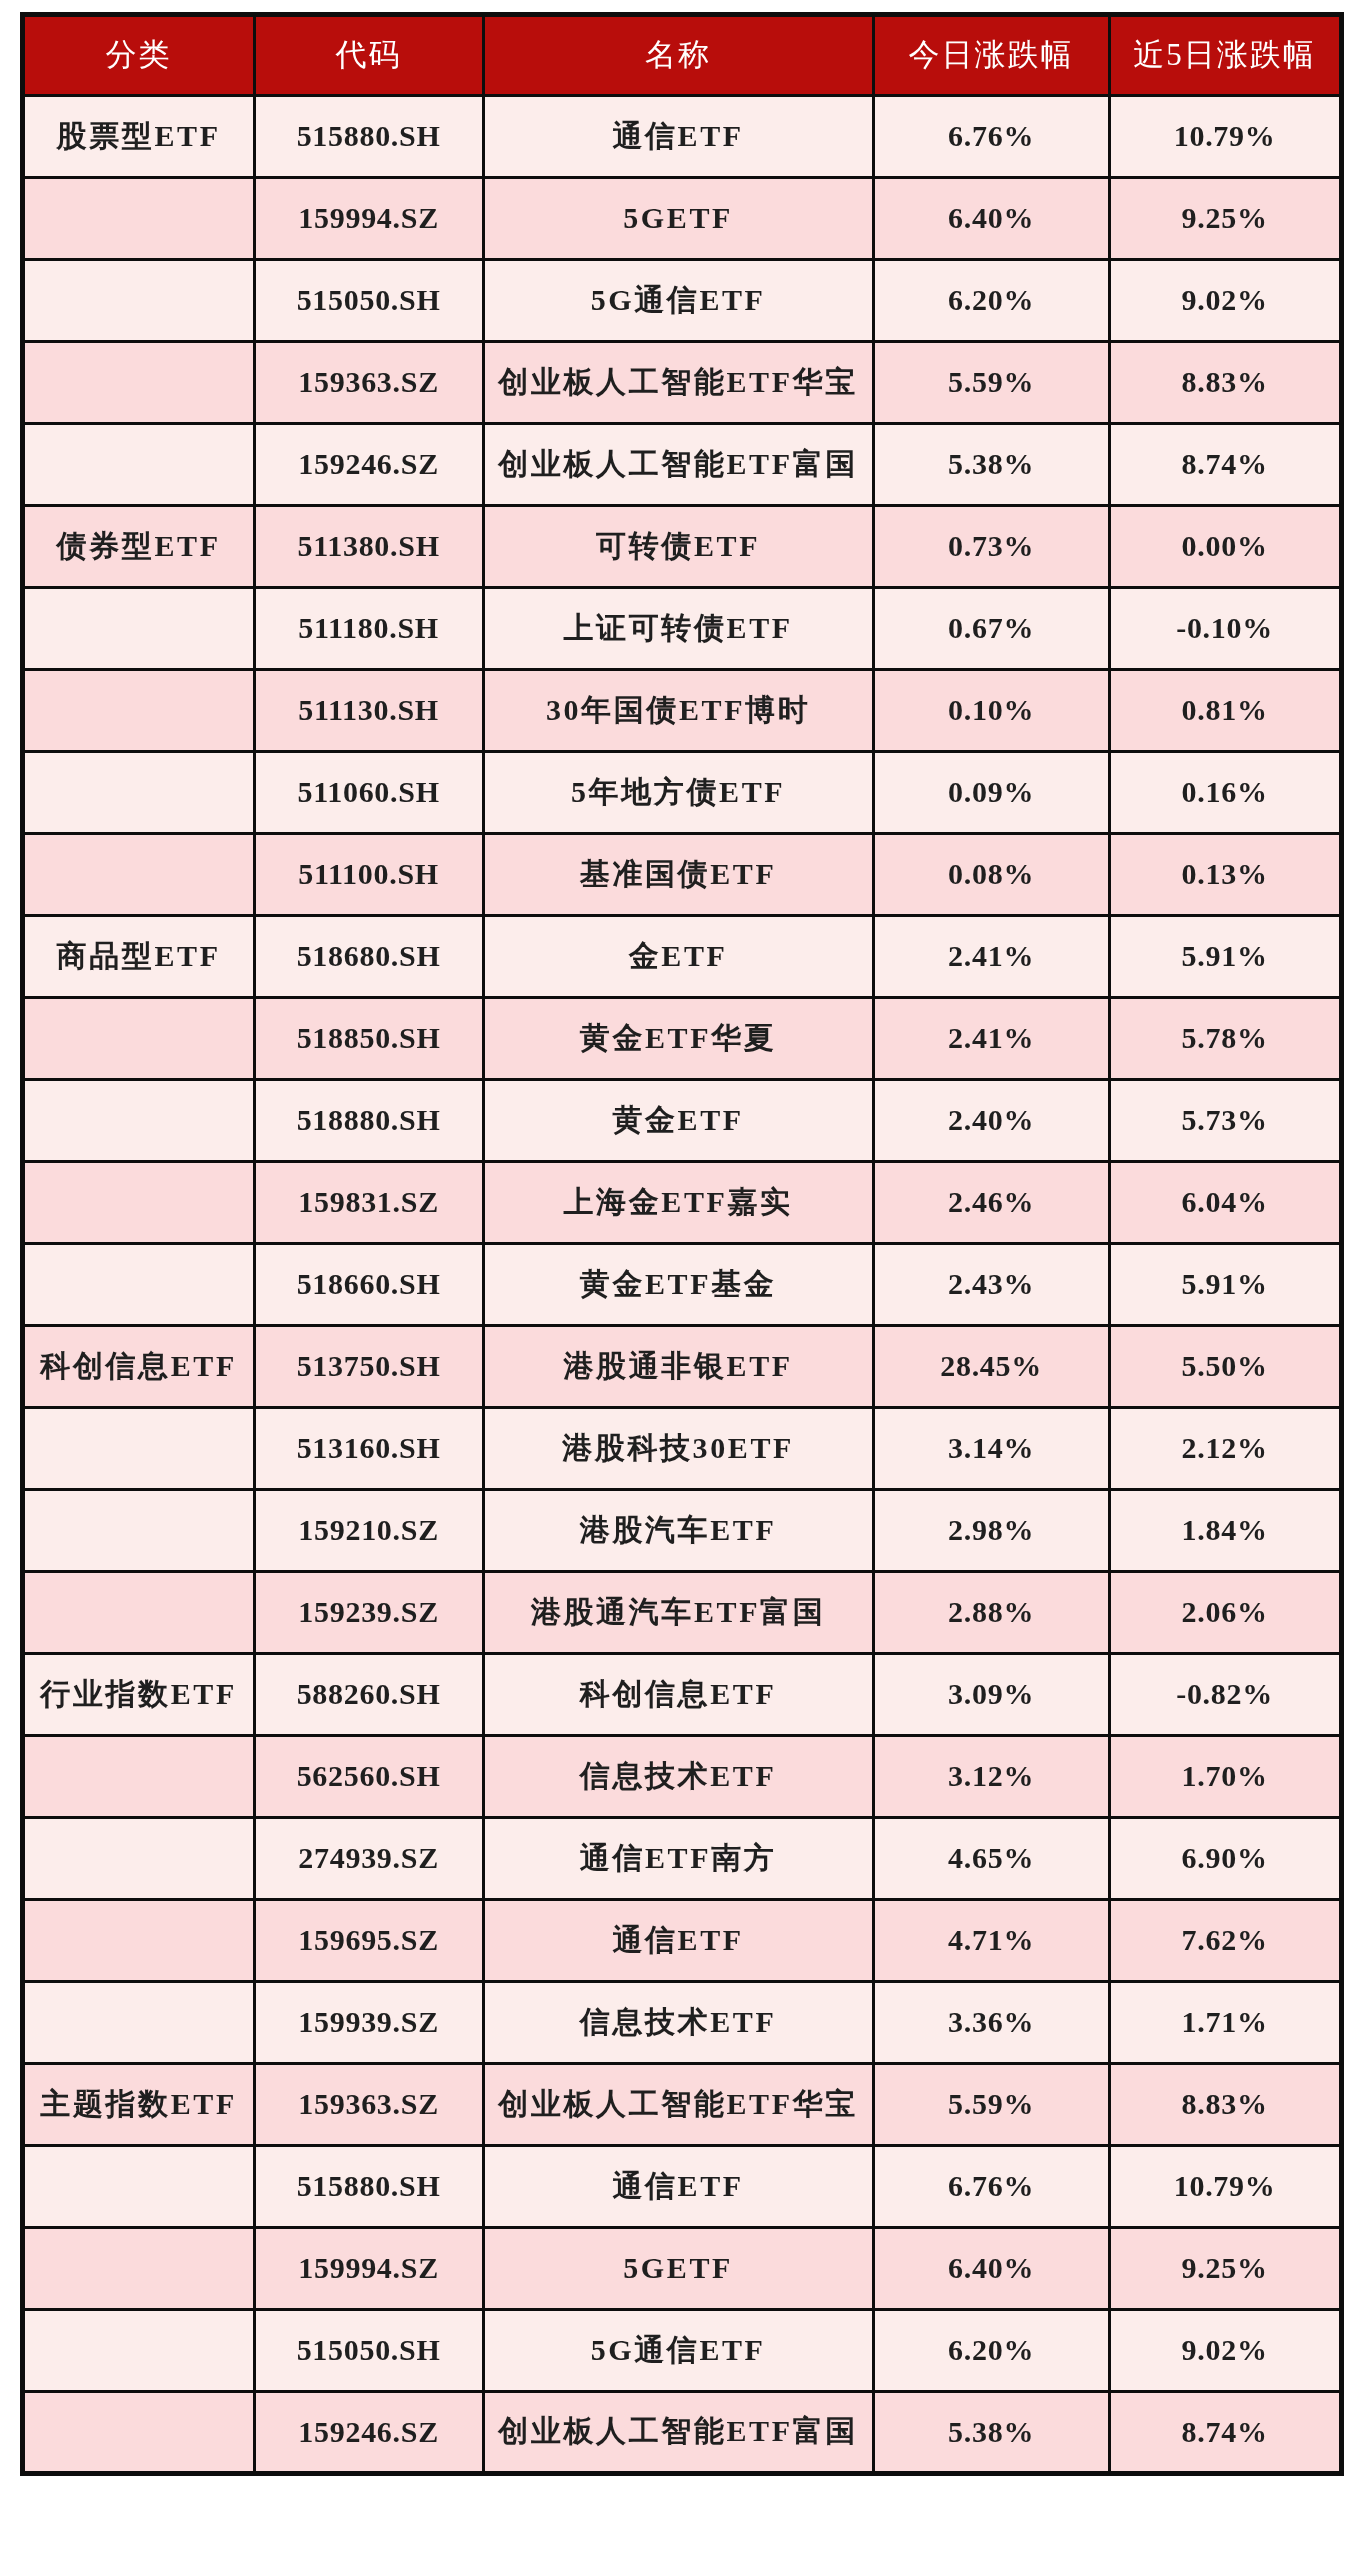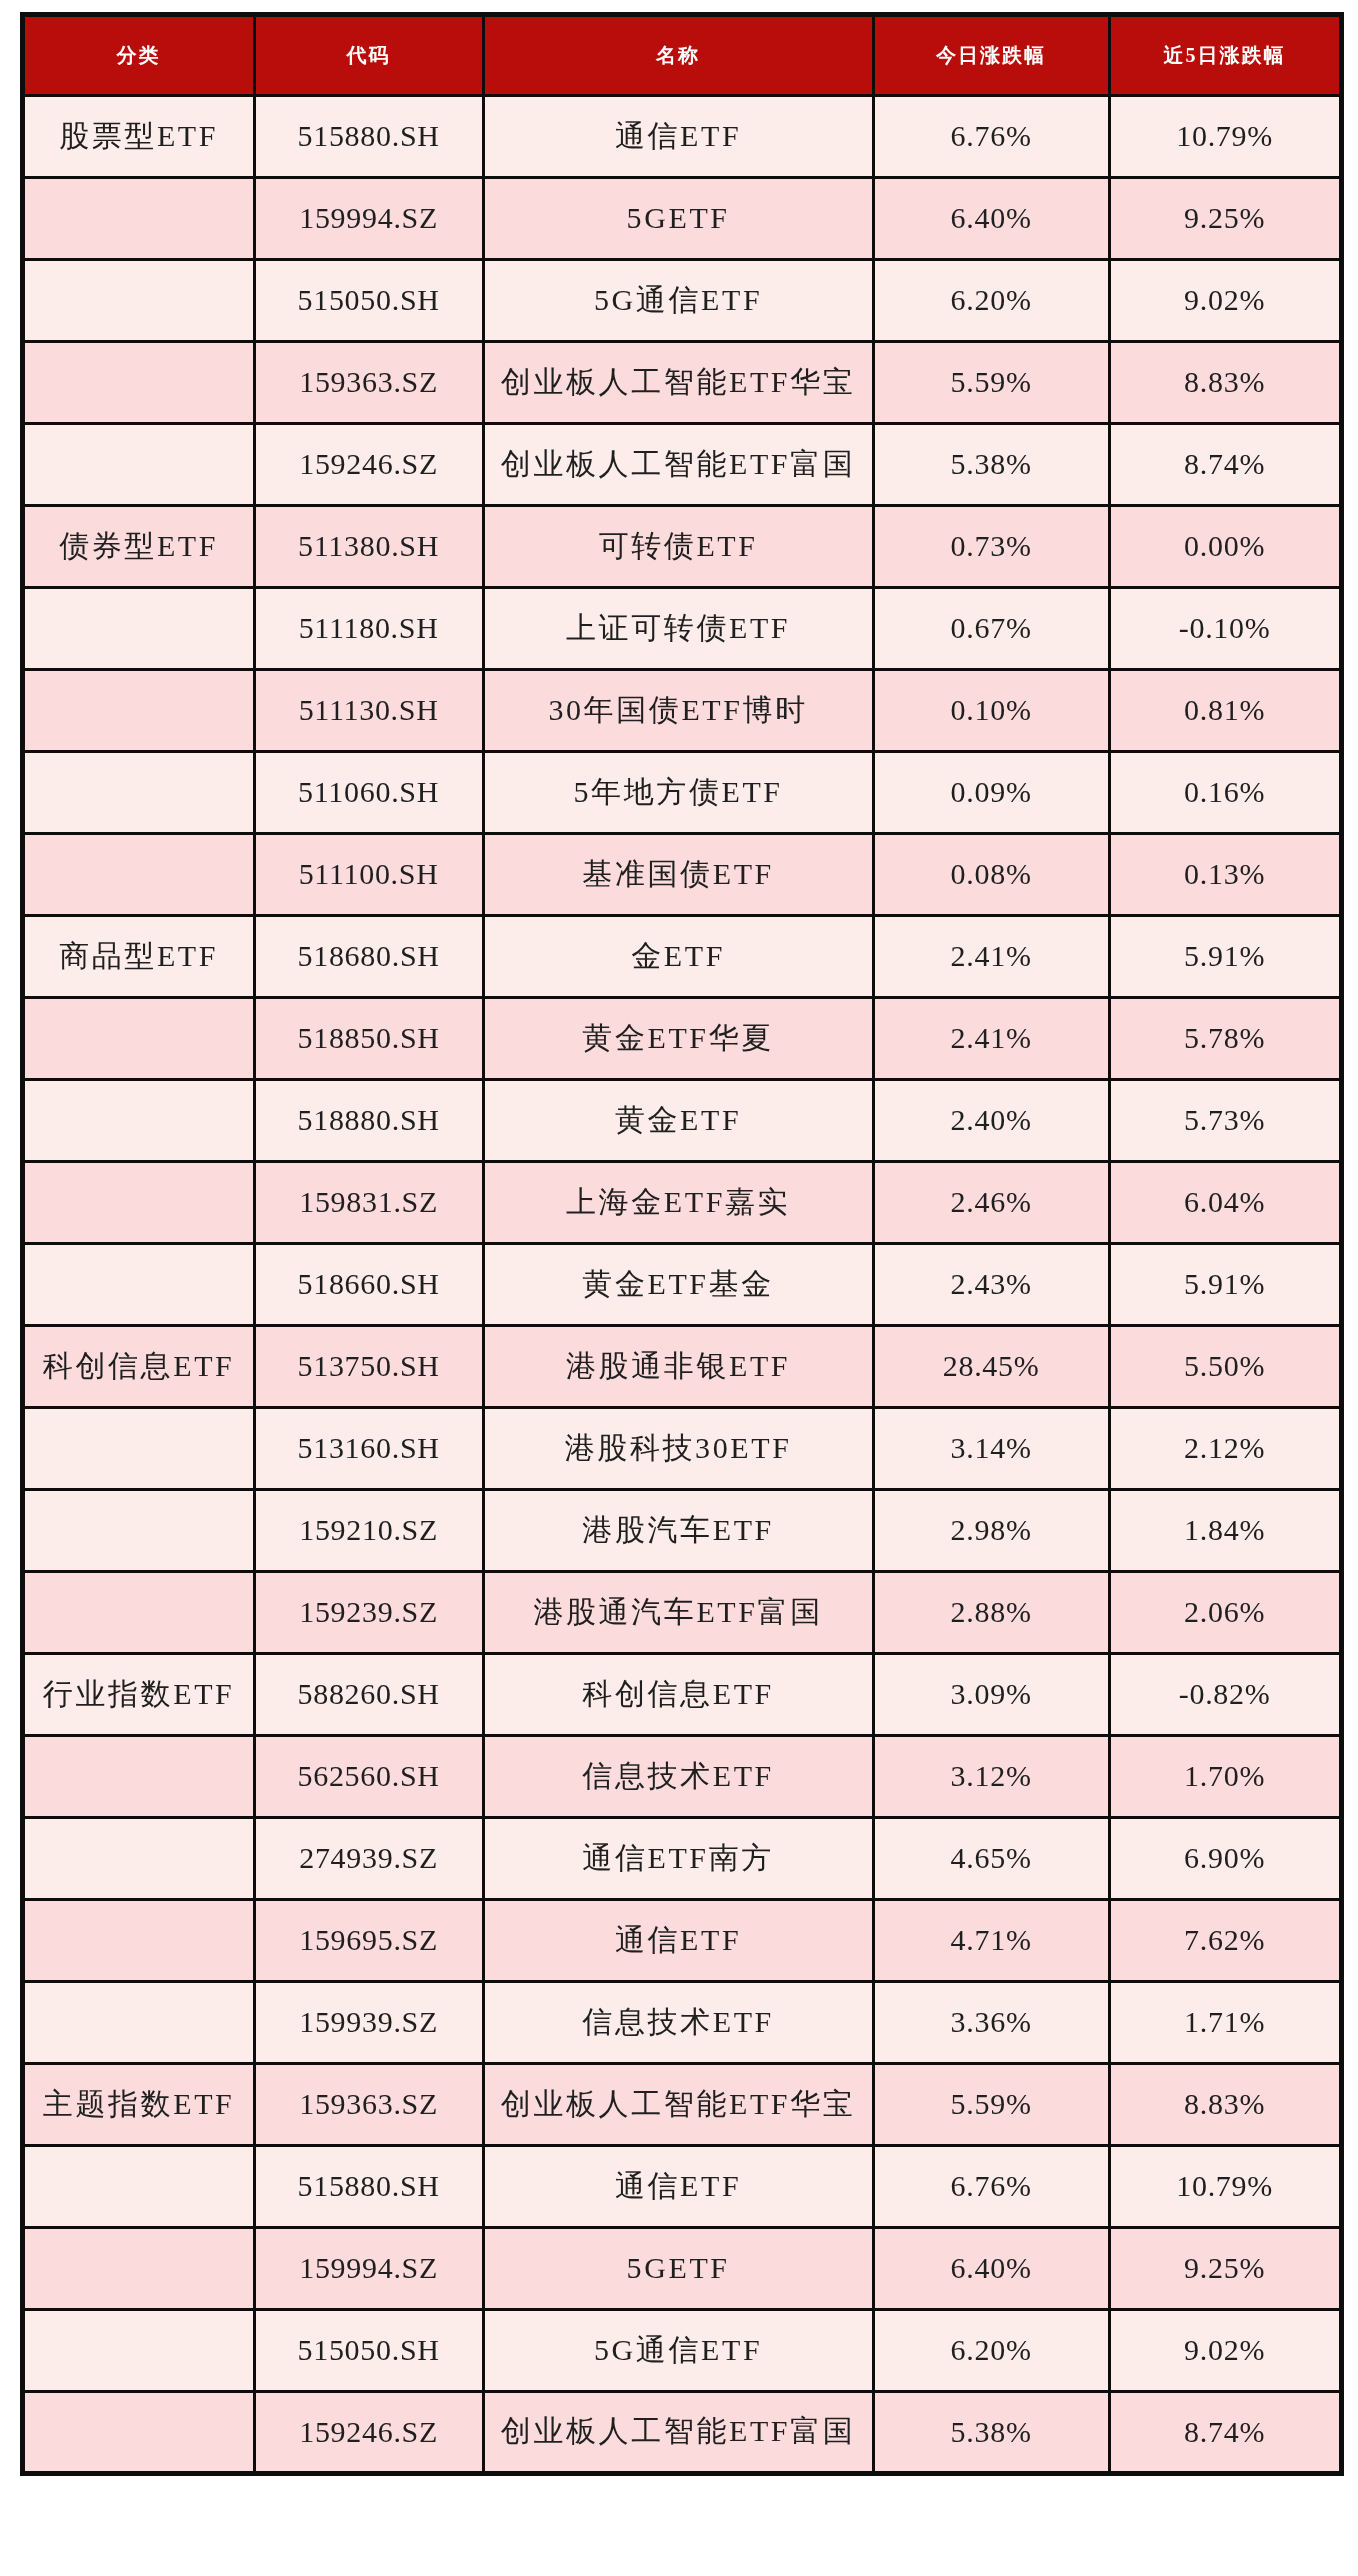--- a/index.html
+++ b/index.html
@@ -38,26 +38,27 @@
     overflow: hidden;
     padding: 0 3.9px;
     box-sizing: border-box;
   }
   table.etf thead tr {
     height: 81px;
     background: var(--header-bg);
   }
   table.etf th {
     color: var(--header-text);
-    font-size: 20px;
-    font-weight: 700;
+    font-size: 31px;
+    font-weight: 400;
     letter-spacing: 2px;
   }
   table.etf tbody tr {
     height: 82px;
+    font-weight: bold;
   }
   tr.row-light { background: var(--row-light); }
   tr.row-dark  { background: var(--row-dark); }
   table.etf td {
     font-size: 30px;
     color: var(--body-text);
   }
   td.cell-category,
   td.cell-name {
     font-size: 27.5px;

